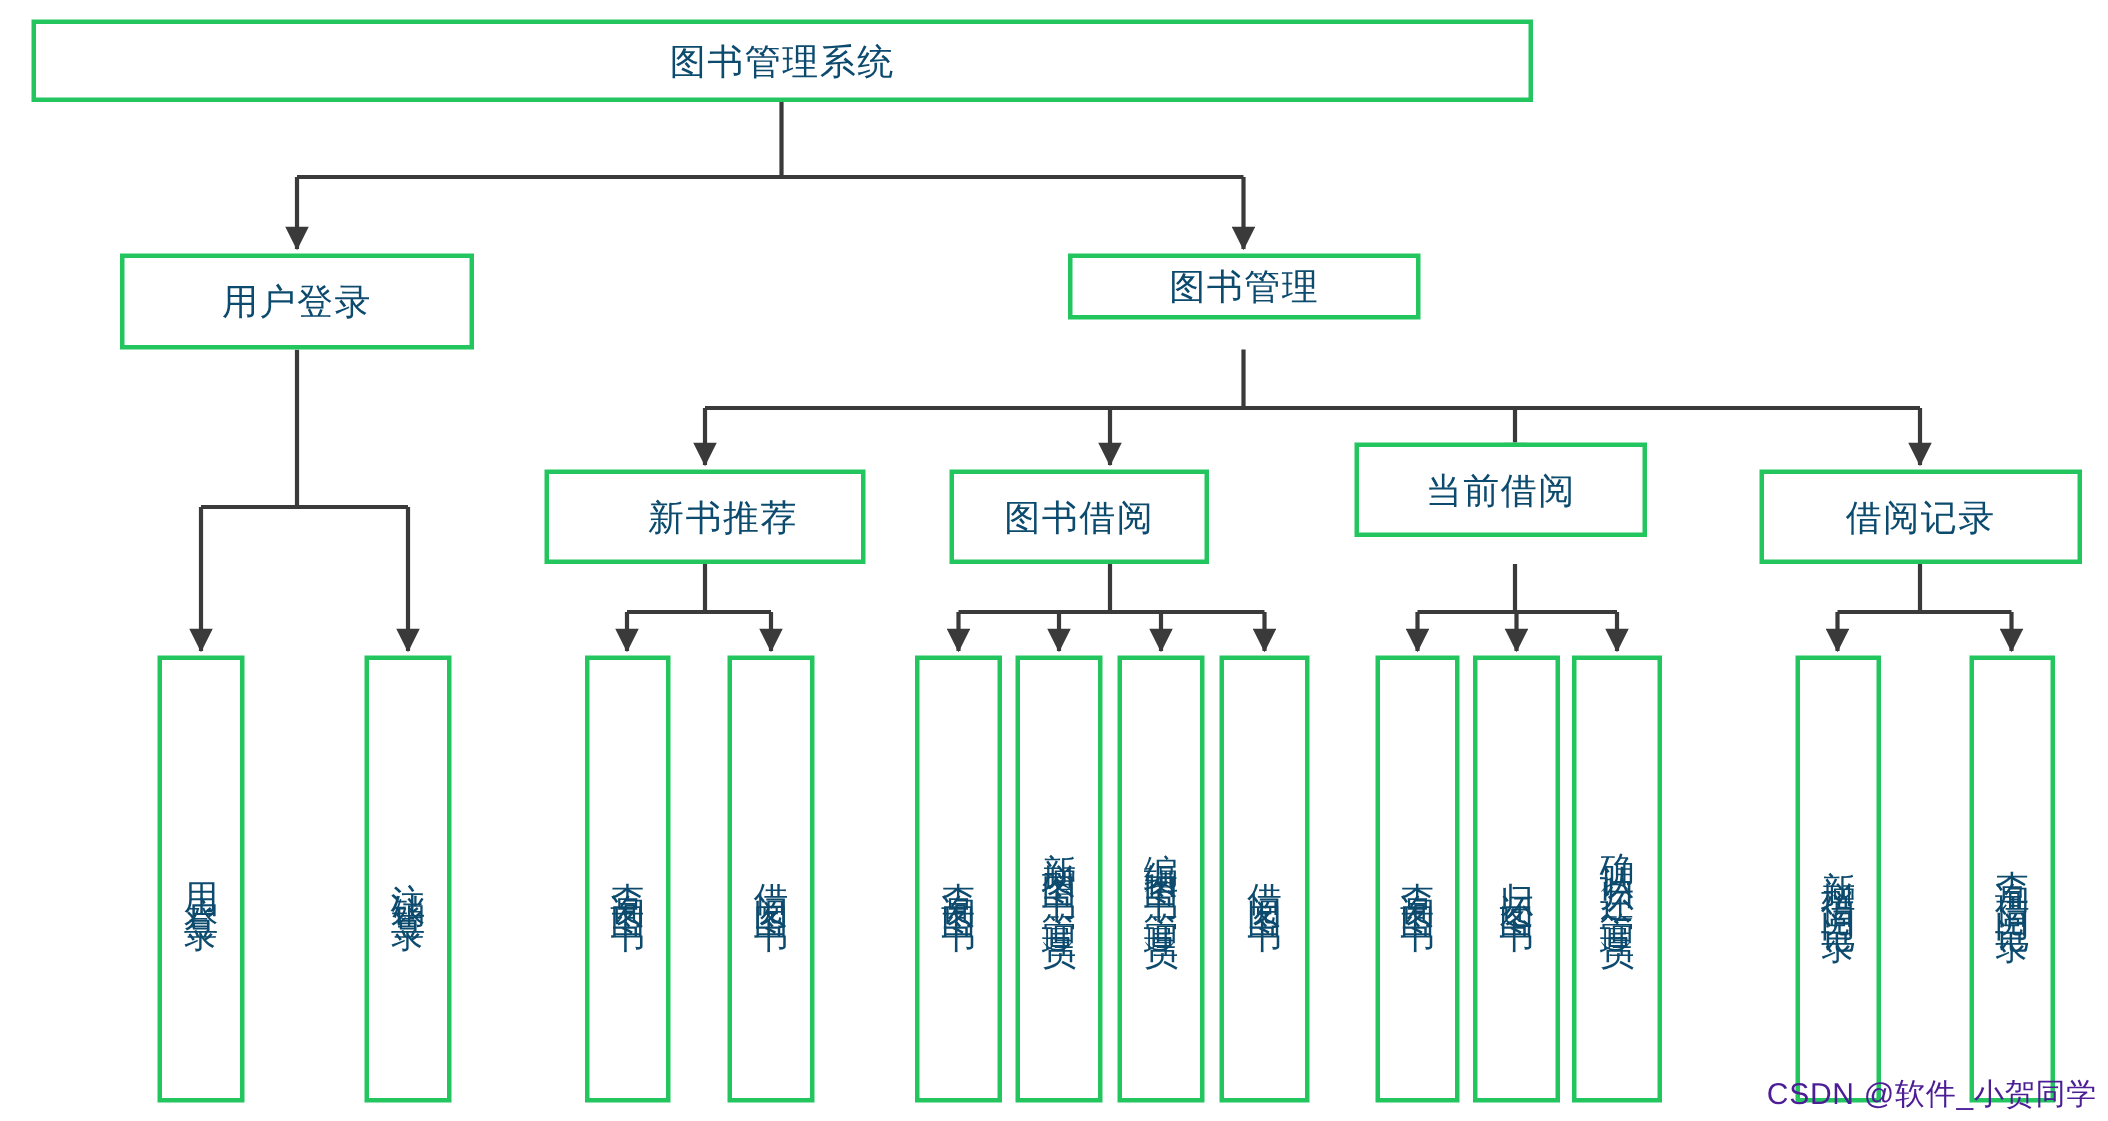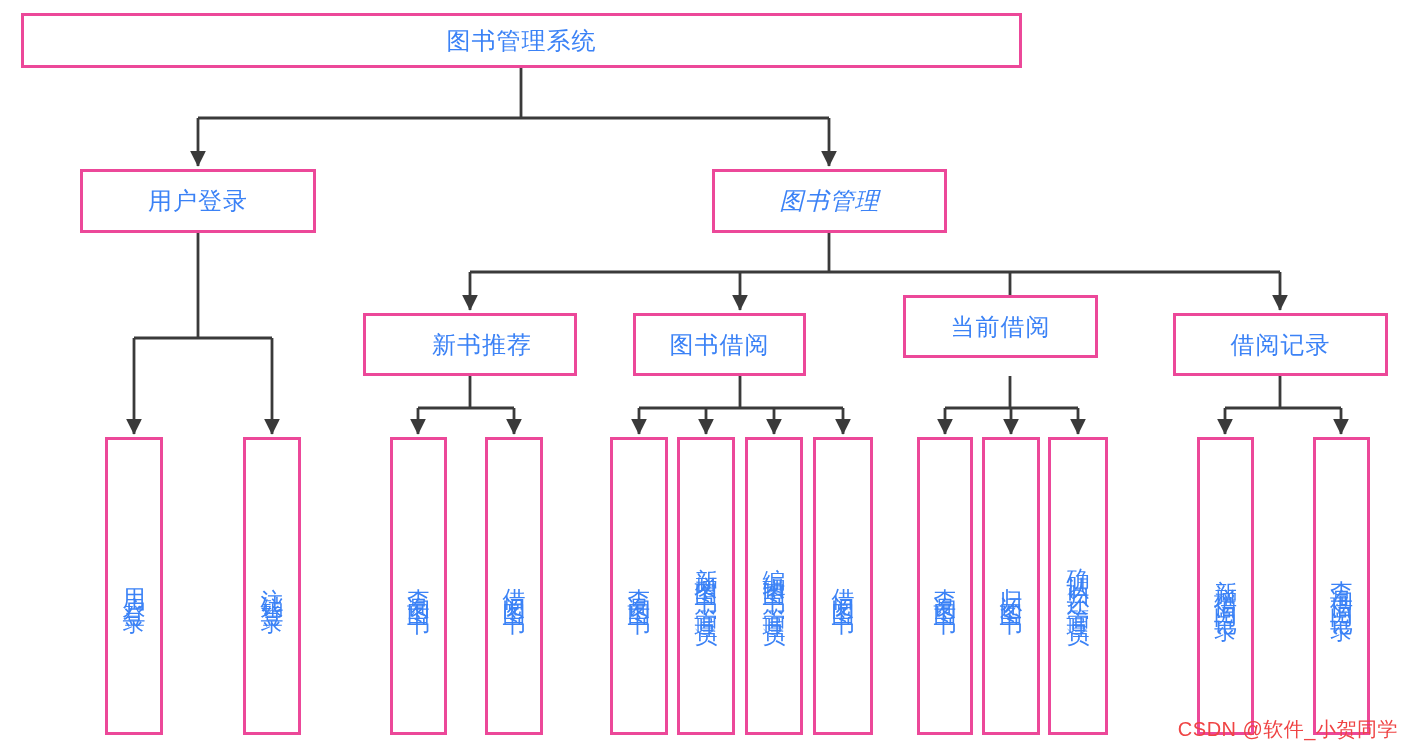--- a/index.html
+++ b/index.html
@@ -2,26 +2,26 @@
 <html><head>
 <meta charset="utf-8">
 <style>
   html,body{margin:0;padding:0;background:#ffffff;}
   body{font-family:"Liberation Sans","DejaVu Sans",sans-serif;}
   #canvas{position:relative;width:1405px;height:747px;background:#ffffff;overflow:hidden;}
   #connectors{position:absolute;left:0;top:0;z-index:1;}
   .node{
     position:absolute;
     background:#ffffff;
-    border:3px solid #ec4899;
+    border:3px solid #22c55e;
     box-sizing:border-box;
     display:flex;
     align-items:center;
     justify-content:center;
-    color:#3b82f6;
+    color:#0c4a6e;
     z-index:2;
     text-align:center;
   }
   .hbox{
     font-size:24px;
     letter-spacing:1px;
     white-space:nowrap;
   }
   .vbox{
     top:437px;
@@ -30,21 +30,21 @@
     text-orientation:mixed;
     font-size:23px;
     letter-spacing:8px;
     line-height:1;
   }
   #watermark{
     position:absolute;
     right:7px;
     bottom:4px;
     font-size:20px;
-    color:#ef4444;
+    color:#4c1d95;
     letter-spacing:0.5px;
     white-space:nowrap;
     z-index:3;
   }
 </style>
 </head>
 <body>
 
 <div id="canvas">
 
@@ -94,21 +94,21 @@
       <path d="M1280 376 V408"></path>
       <path d="M1225 408 H1341"></path>
       <path d="M1225 408 V434" marker-end="url(#arrow)"></path>
       <path d="M1341 408 V434" marker-end="url(#arrow)"></path>
     </g>
   </svg>
 
   <div class="node hbox" style="left:21px;top:13px;width:1001px;height:55px;">图书管理系统</div>
 
   <div class="node hbox" style="left:80px;top:169px;width:236px;height:64px;">用户登录</div>
-  <div class="node hbox" style="left:712px;top:169px;width:235px;height:64px;font-style:italic;">图书管理</div>
+  <div class="node hbox" style="left:712px;top:169px;width:235px;height:44px;">图书管理</div>
 
   <div class="node hbox" style="left:363px;top:313px;width:214px;height:63px;padding-left:24px;">新书推荐</div>
   <div class="node hbox" style="left:633px;top:313px;width:173px;height:63px;">图书借阅</div>
   <div class="node hbox" style="left:903px;top:295px;width:195px;height:63px;">当前借阅</div>
   <div class="node hbox" style="left:1173px;top:313px;width:215px;height:63px;">借阅记录</div>
 
   <div class="node vbox" style="left:105px;width:58px;">用户登录</div>
   <div class="node vbox" style="left:243px;width:58px;">注销登录</div>
 
   <div class="node vbox" style="left:390px;width:57px;">查询图书</div>

